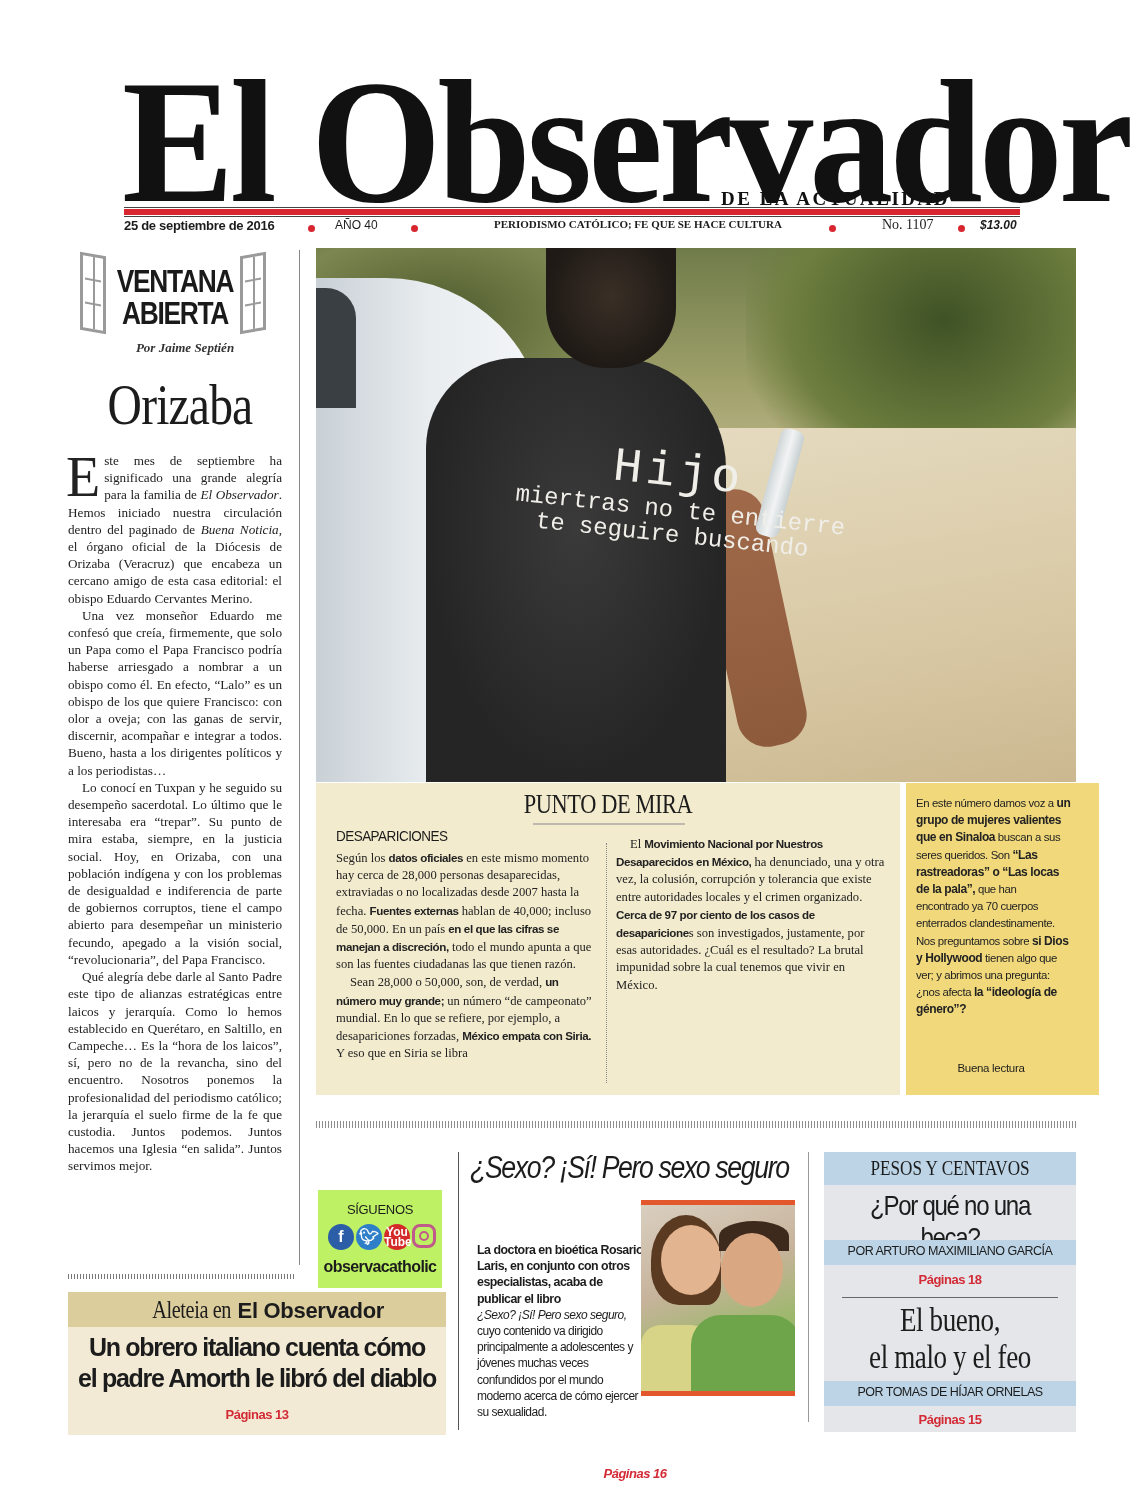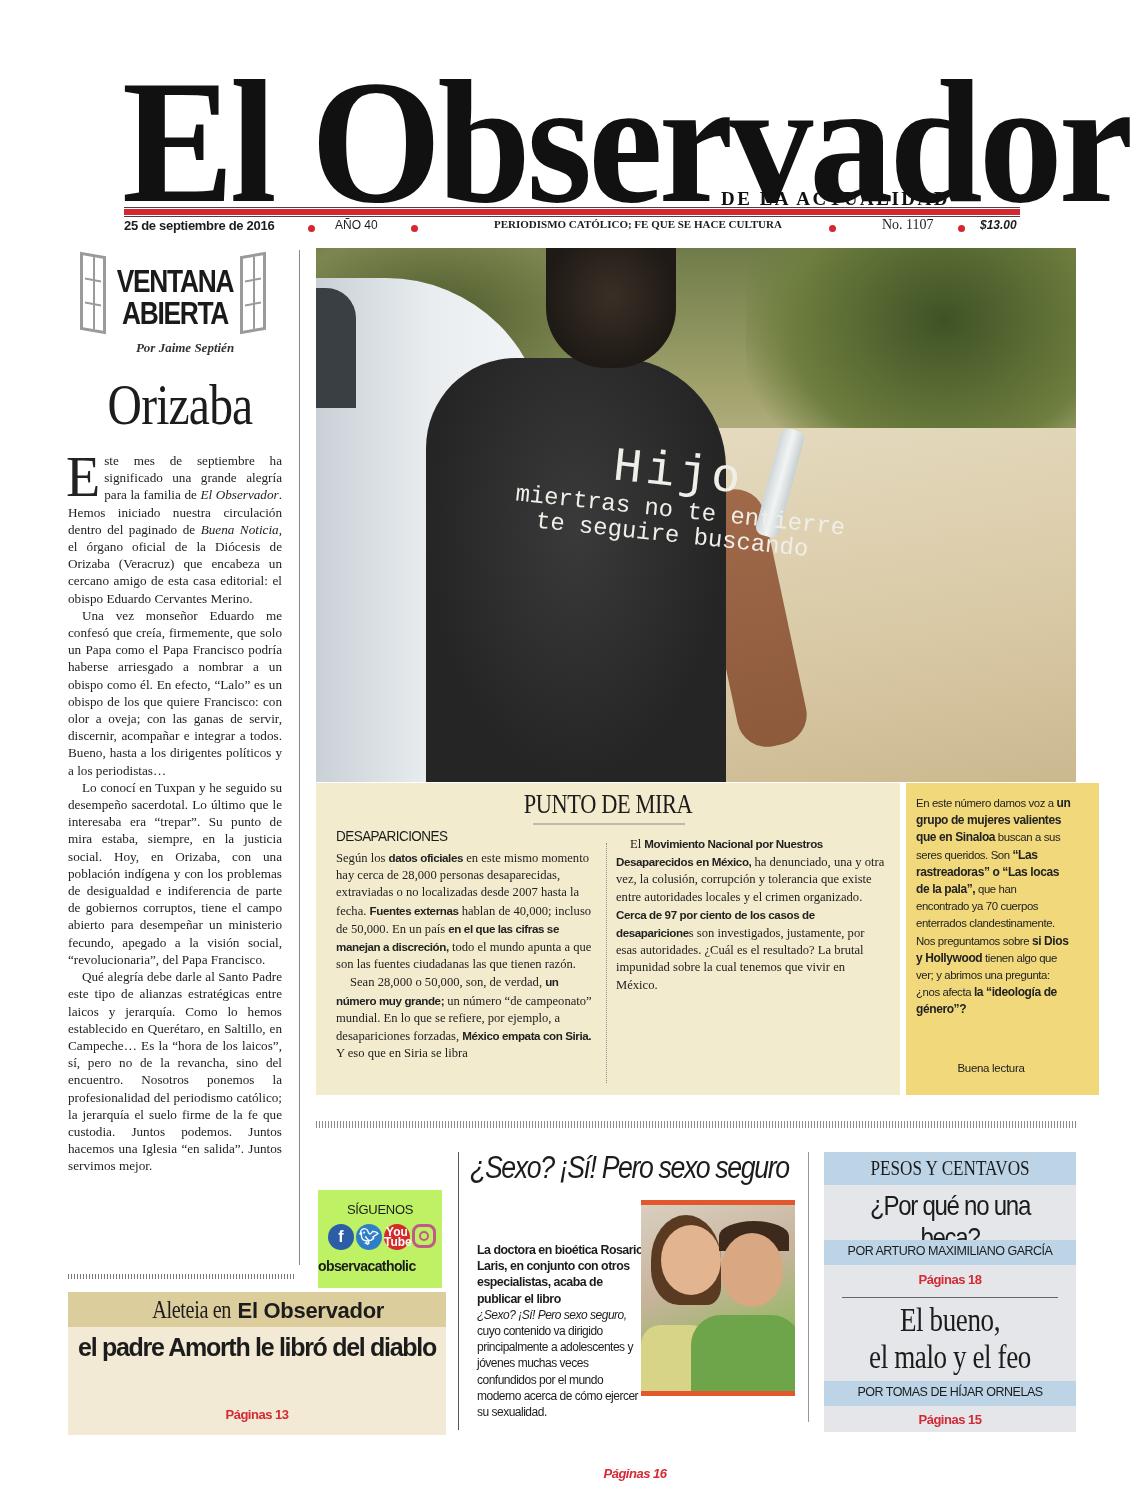--- a/index.html
+++ b/index.html
@@ -142,21 +142,21 @@
   
   .sig-box { left: 318px; top: 1154px; width: 124px; height: 98px; background: #bef264; margin-top: 36px; }
   .sig-title { left: 0; top: 12px; width: 124px; text-align: center; font-family: "Liberation Sans", sans-serif; font-size: 13px; letter-spacing: -0.3px; }
   .sig-icons { left: 8px; top: 34px; width: 112px; height: 30px; display: flex; gap: 2px; justify-content: center; }
   .soc { width: 26px; height: 26px; border-radius: 50%; color: #fff; font-family: "Liberation Sans", sans-serif; font-weight: bold; font-size: 16px; line-height: 26px; text-align: center; }
   .soc.fb { background: #2c5ea8; }
   .soc.tw { background: #2f7fc8; }
   .soc.yt { background: #d42a2a; font-size: 12px; line-height: 10px; padding-top: 3px; }
   .soc.ig { background: transparent; border: 3px solid #c05a8a; border-radius: 8px; width: 24px; height: 24px; }
   .soc.ig .lens { width: 10px; height: 10px; border: 2px solid #c05a8a; border-radius: 50%; margin: 4px auto 0; }
-  .sig-handle { left: 0; top: 68px; width: 124px; font-family: "Liberation Sans", sans-serif; font-weight: bold; font-size: 14px; letter-spacing: -0.6px; }
+  .sig-handle { left: 0; top: 68px; width: 124px; text-align: center; font-family: "Liberation Sans", sans-serif; font-weight: bold; font-size: 16px; letter-spacing: -0.6px; }
 
   .vline { width: 1px; background: #555; }
 
   
   .sexo-title {
     left: 470px; top: 1150px; width: 340px; white-space: nowrap;
     font-family: "Liberation Sans", sans-serif; font-style: italic; font-size: 31px; letter-spacing: -1.6px;
     transform: scaleX(0.86); transform-origin: left;
   }
   .sexo-text {
@@ -326,18 +326,19 @@
   </div>
   <div class="pyc-band" style="top:229px; height:25px;"></div>
   <div class="abs pyc-by" style="top:233px;">POR TOMAS DE HÍJAR ORNELAS</div>
   <div class="abs pags" style="left:0; top:260px; width:252px;">Páginas 15</div>
 </div>
 
 <div class="abs ale-box">
   <div class="abs ale-head"></div>
   <div class="abs ale-head-text"><span class="a1">Aleteia en</span> <span class="a2">El Observador</span></div>
   <div class="abs ale-title">
+    <div>Un obrero italiano cuenta cómo</div>
     <div>el padre Amorth le libró del diablo</div>
   </div>
 </div>
 <div class="abs ale-pags-bg">
   <div class="abs pags" style="left:0; top:7px; width:378px;">Páginas 13</div>
 </div>
 
 </body></html>

